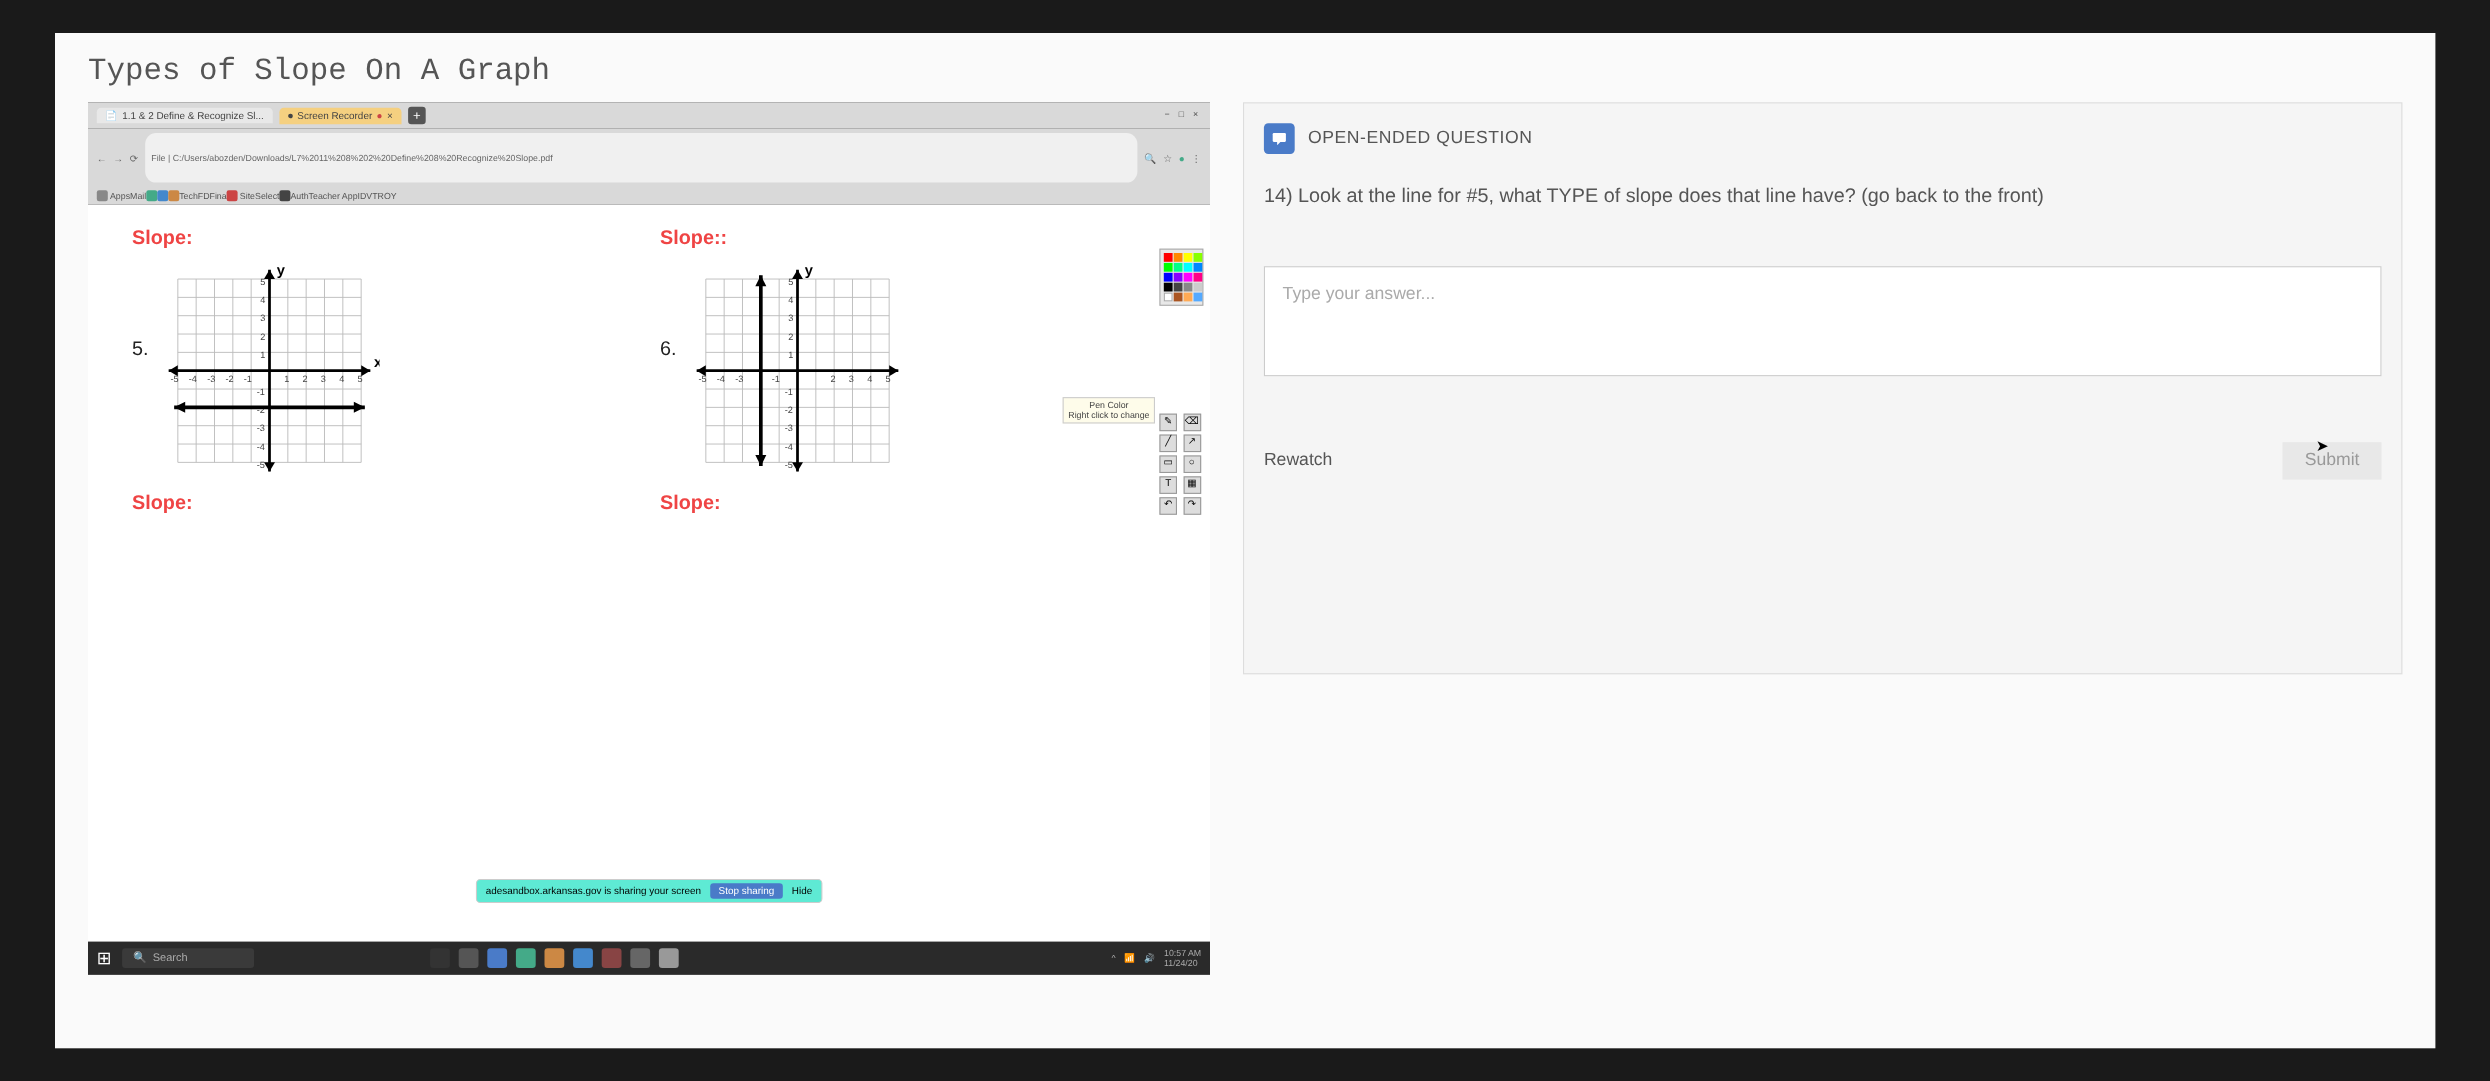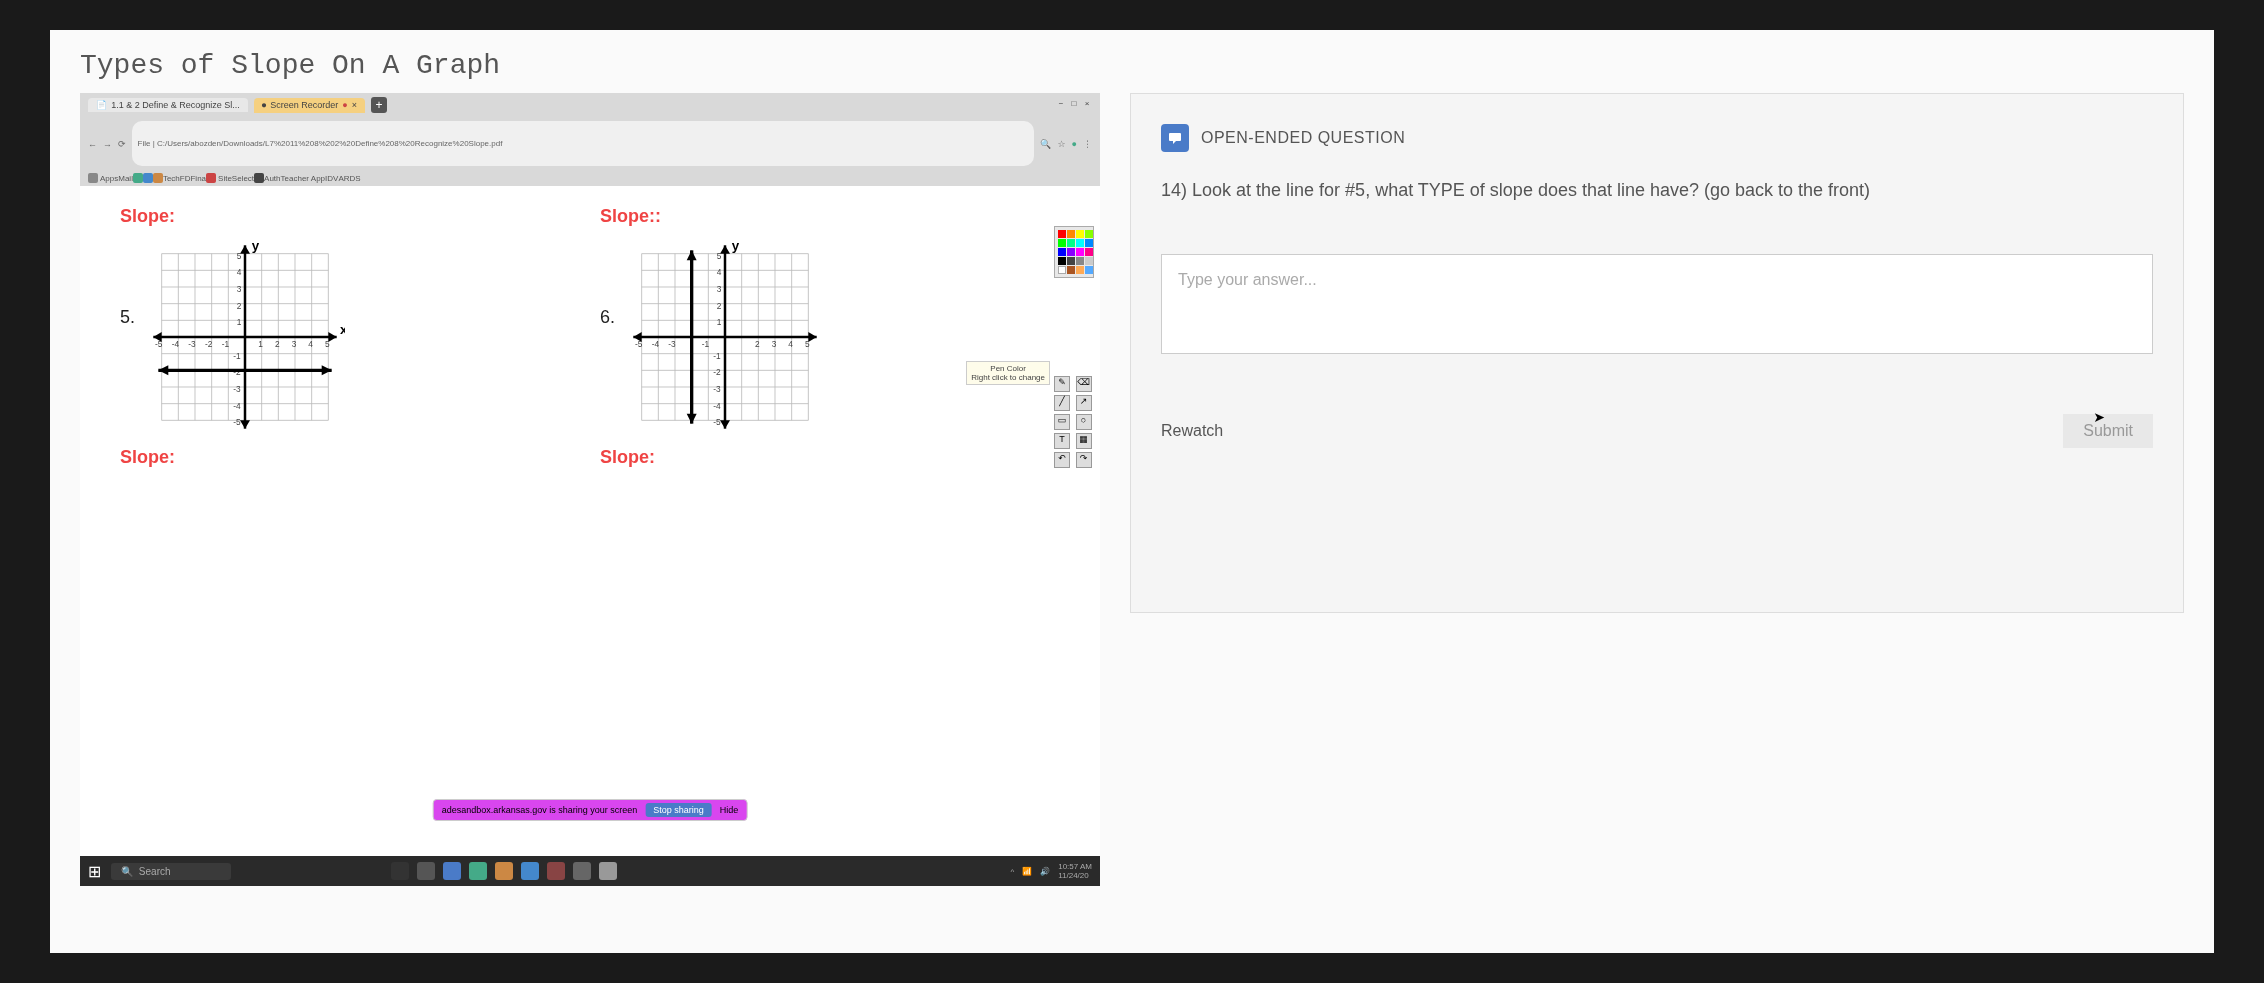--- a/index.html
+++ b/index.html
@@ -193,21 +193,21 @@
       text-align: center;
     }
     .sharing-bar {
       position: absolute;
       bottom: 35px;
       left: 50%;
       transform: translateX(-50%);
       display: flex;
       align-items: center;
       gap: 8px;
-      background: #d946ef;
+      background: #5eead4;
       border: 1px solid #ccc;
       border-radius: 4px;
       padding: 3px 8px;
       font-size: 9px;
     }
     .stop-sharing {
       background: #4a7bc8;
       color: #fff;
       padding: 2px 8px;
       border-radius: 3px;
@@ -247,21 +247,21 @@
       display: flex;
       align-items: center;
       gap: 8px;
       font-size: 8px;
       color: #aaa;
     }
     .question-panel {
       background: #f5f5f5;
       border: 1px solid #ddd;
       flex: 1;
-      padding: 30px;
+      padding: 18px;
       display: flex;
       flex-direction: column;
       height: 520px;
     }
     .question-type {
       display: flex;
       align-items: center;
       gap: 12px;
       margin-bottom: 25px;
     }
@@ -418,21 +418,21 @@
         <span class="bookmark-item">
             <span>Auth</span>
           </span>
         <span class="bookmark-item">
             <span>Teacher App</span>
           </span>
         <span class="bookmark-item">
             <span>IDV</span>
           </span>
         <span class="bookmark-item">
-            <span>ARDS</span>
+            <span>TROY</span>
           </span>
       </div>
 
       <div class="video-content">
         <div class="slope-grid">
           <div>
             <div class="slope-label">Slope:</div>
             <div class="graph-container">
               <div class="graph-number">5.</div>
               <svg class="graph-svg" viewBox="0 0 120 120">

